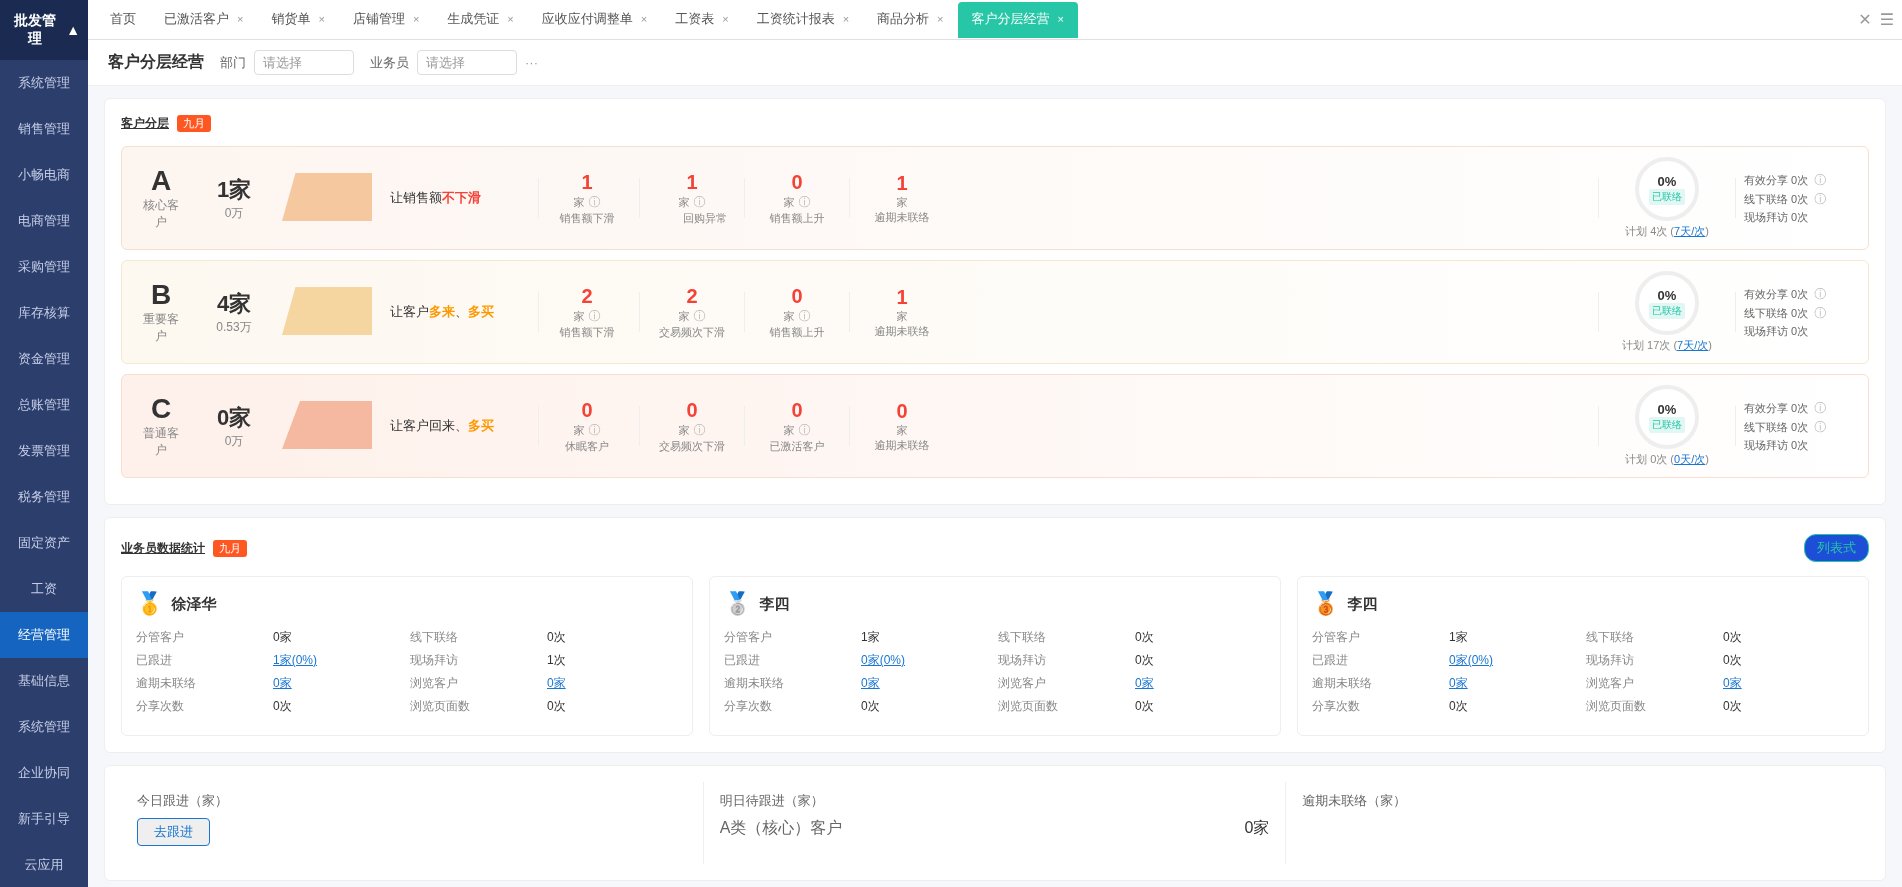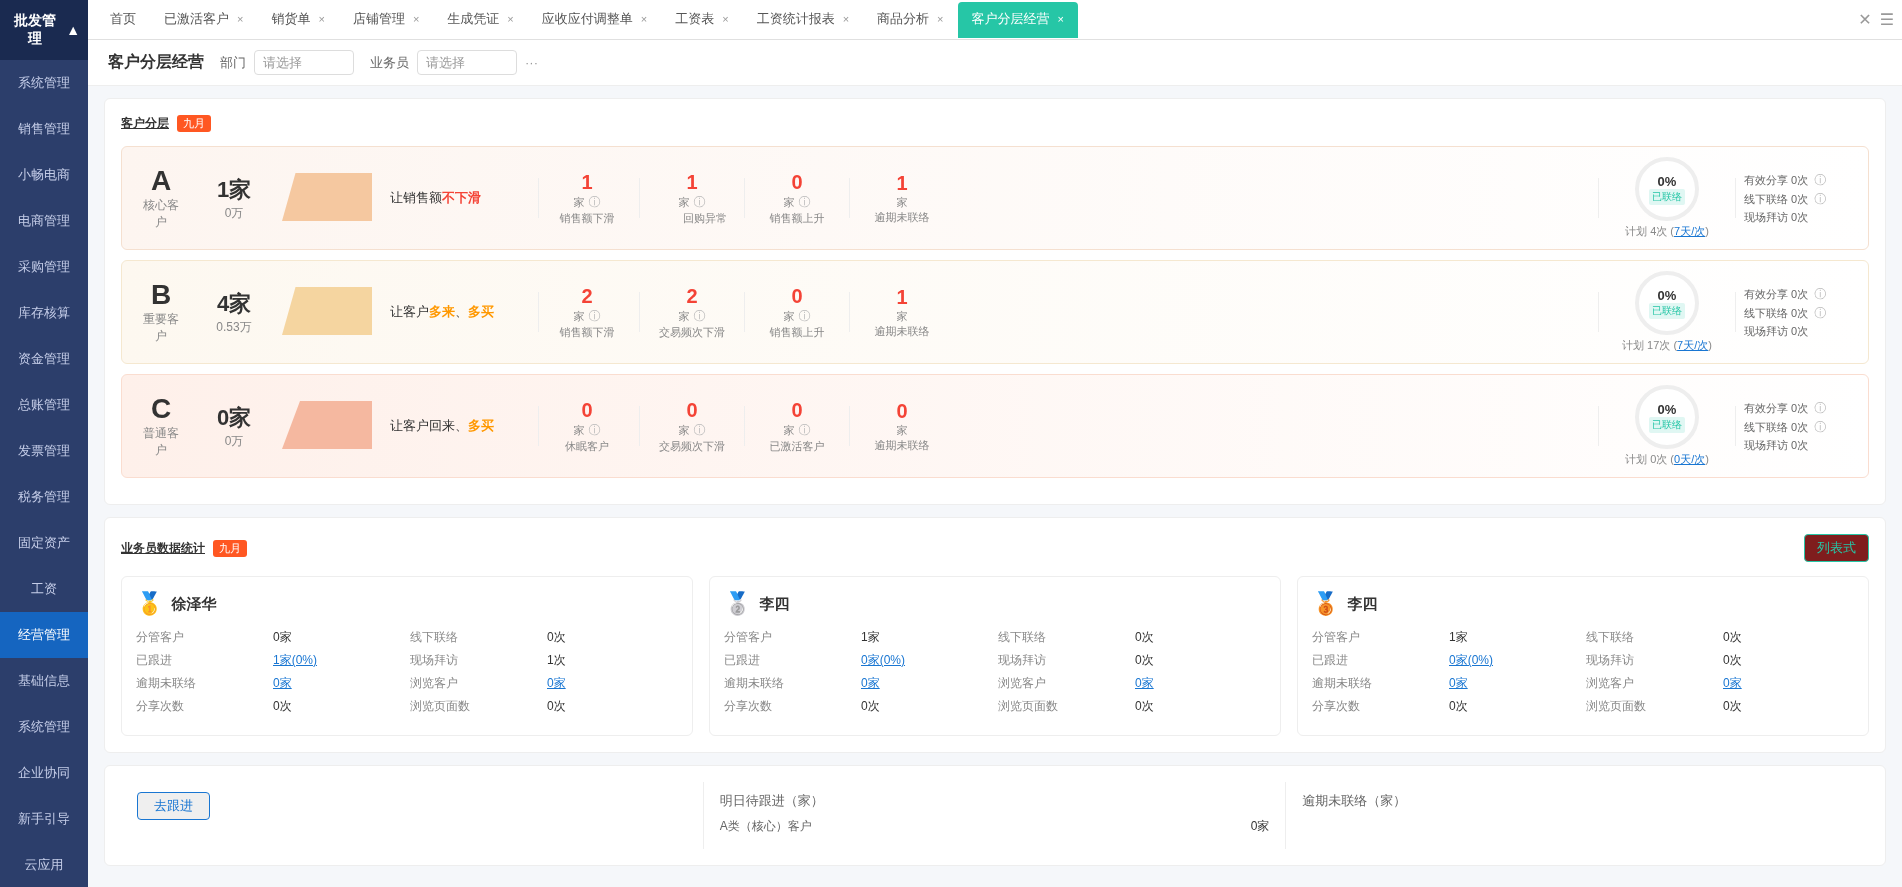--- a/index.html
+++ b/index.html
@@ -317,36 +317,36 @@
       color: #1976d2;
       padding: 4px 16px;
       border-radius: 4px;
       cursor: pointer;
       font-size: 13px;
       margin-bottom: 8px;
     }
     .followup-row {
       display: flex;
       justify-content: space-between;
-      font-size: 12px;
+      font-size: 16px;
       color: #666;
       margin-bottom: 4px;
     }
     .followup-num { color: #333; }
 
     
     .list-view-btn {
       margin-left: auto;
       border: 1px solid #26c6a6;
       color: #26c6a6;
       padding: 4px 12px;
-      border-radius: 4px;
+      border-radius: 12px;
       cursor: pointer;
       font-size: 13px;
-      background: #7f1d1d;
+      background: #1d4ed8;
     }
 
     .section-header-row {
       display: flex;
       align-items: center;
       width: 100%;
     }
 
     .info-icon {
       color: #bbb;
@@ -757,20 +757,21 @@
           </div>
         </div>
 
       </div>
     </div>
 
     <div class="section">
       <div class="followup-grid">
 
         <div class="followup-col">
+          <div class="followup-title">今日跟进（家）</div>
           <button class="followup-btn">去跟进</button>
           
           
           
         </div>
 
         <div class="followup-col">
           <div class="followup-title">明日待跟进（家）</div>
           <div class="followup-row">
             <span>A类（核心）客户</span>

